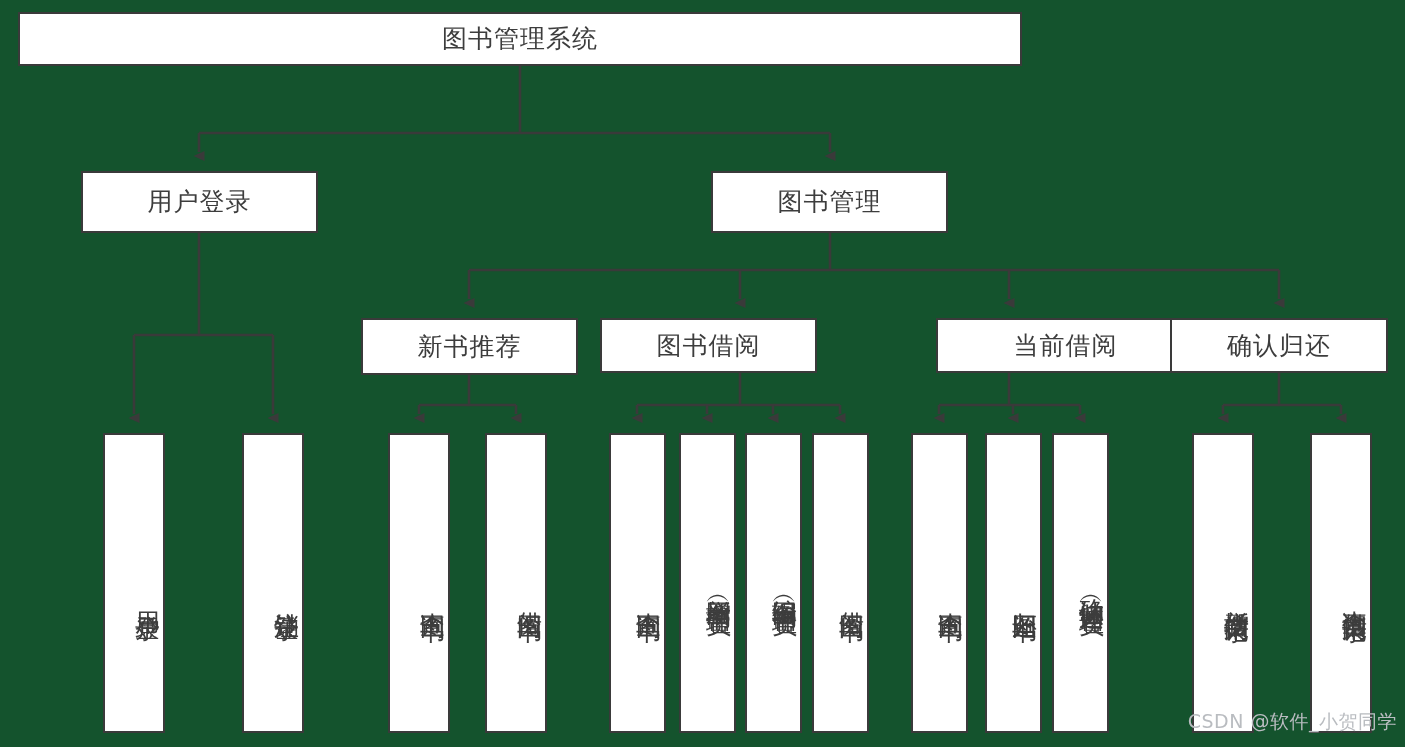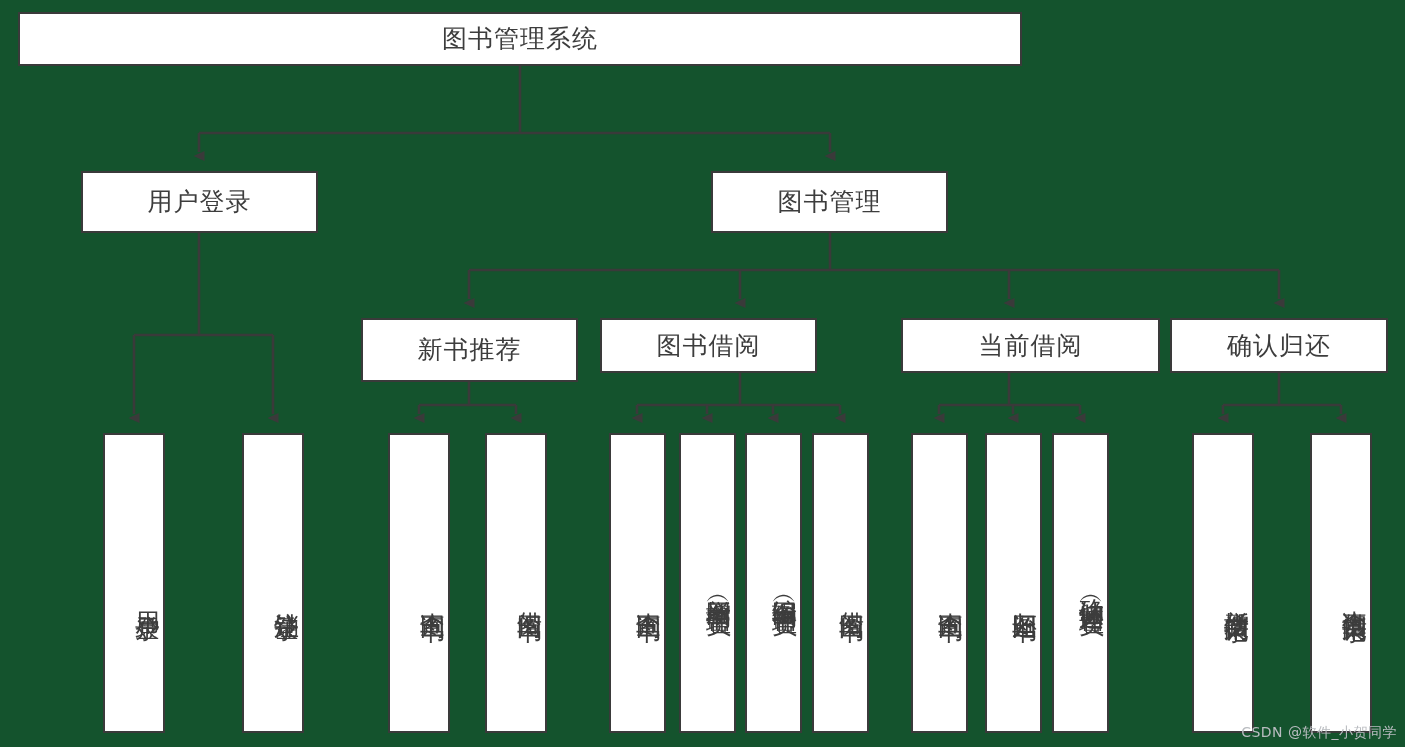--- a/index.html
+++ b/index.html
@@ -54,22 +54,22 @@
     writing-mode: vertical-rl;
     text-orientation: upright;
     white-space: nowrap;
   }
   .node.root {
     font-size: 25px;
   }
   .watermark {
     position: absolute;
     right: 8px;
-    bottom: 5px;
-    font-size: 14px;
+    bottom: 12px;
+    font-size: 19px;
     color: #b9bcc0;
     letter-spacing: 0.5px;
     white-space: nowrap;
     font-family: "DejaVu Sans", "Liberation Sans", sans-serif;
   }
 </style>
 </head>
 <body>
 
 <div id="canvas">
@@ -130,27 +130,27 @@
     <span>图书管理系统</span>
   </div>
 
   <div class="node horiz" style="left:81px; top:171px; width:237px; height:62px;">
     <span>用户登录</span>
   </div>
   <div class="node horiz" style="left:711px; top:171px; width:237px; height:62px;">
     <span>图书管理</span>
   </div>
 
-  <div class="node horiz" style="left:361px; top:318px; width:217px; height:64px;">
+  <div class="node horiz" style="left:361px; top:318px; width:217px; height:57px;">
     <span>新书推荐</span>
   </div>
   <div class="node horiz" style="left:600px; top:318px; width:217px; height:55px;">
     <span>图书借阅</span>
   </div>
-  <div class="node horiz" style="left:901px; top:318px; width:259px; height:55px;">
+  <div class="node horiz" style="left:936px; top:318px; width:259px; height:55px;">
     <span>当前借阅</span>
   </div>
   <div class="node horiz" style="left:1170px; top:318px; width:218px; height:55px;">
     <span>确认归还</span>
   </div>
 
   <div class="node vert" style="left:103px; top:433px; width:62px; height:300px;">
     <span class="vtext">用户登录</span>
   </div>
   <div class="node vert" style="left:242px; top:433px; width:62px; height:300px;">

